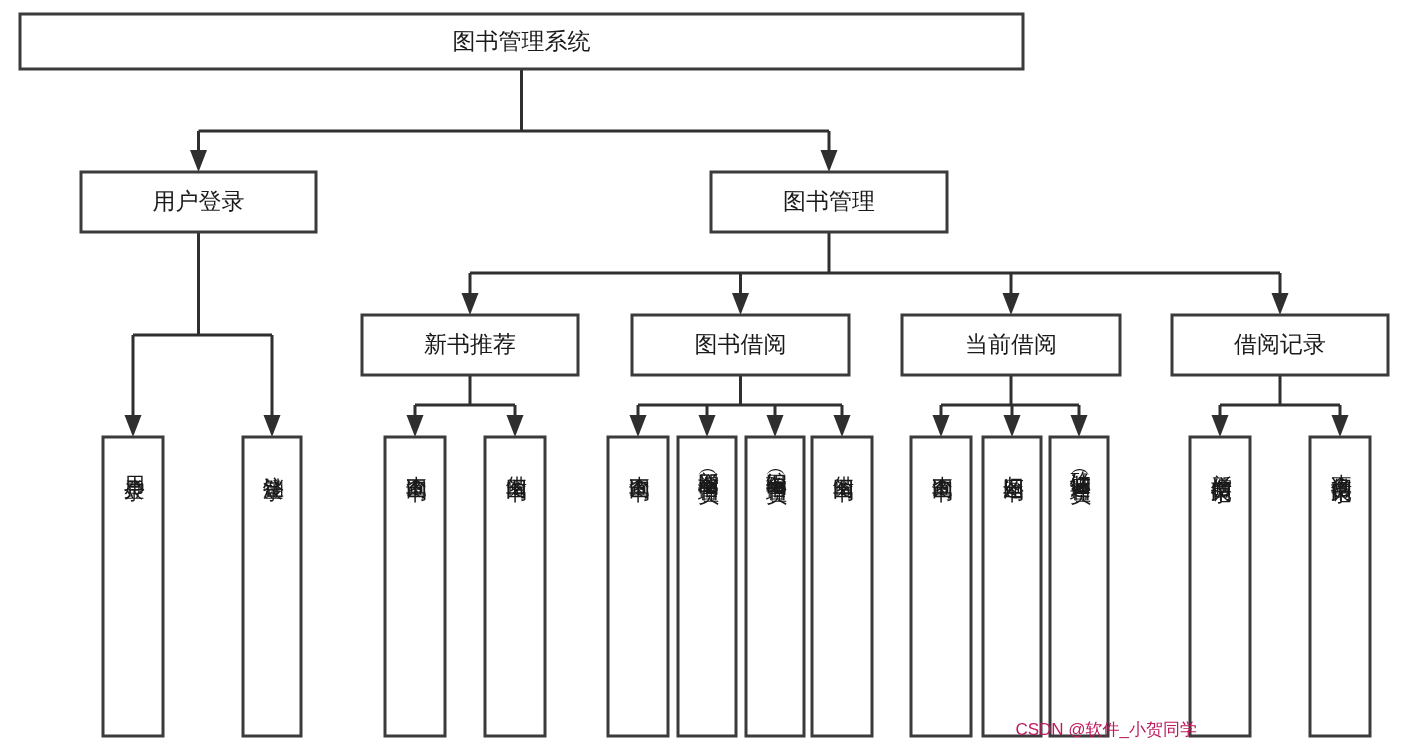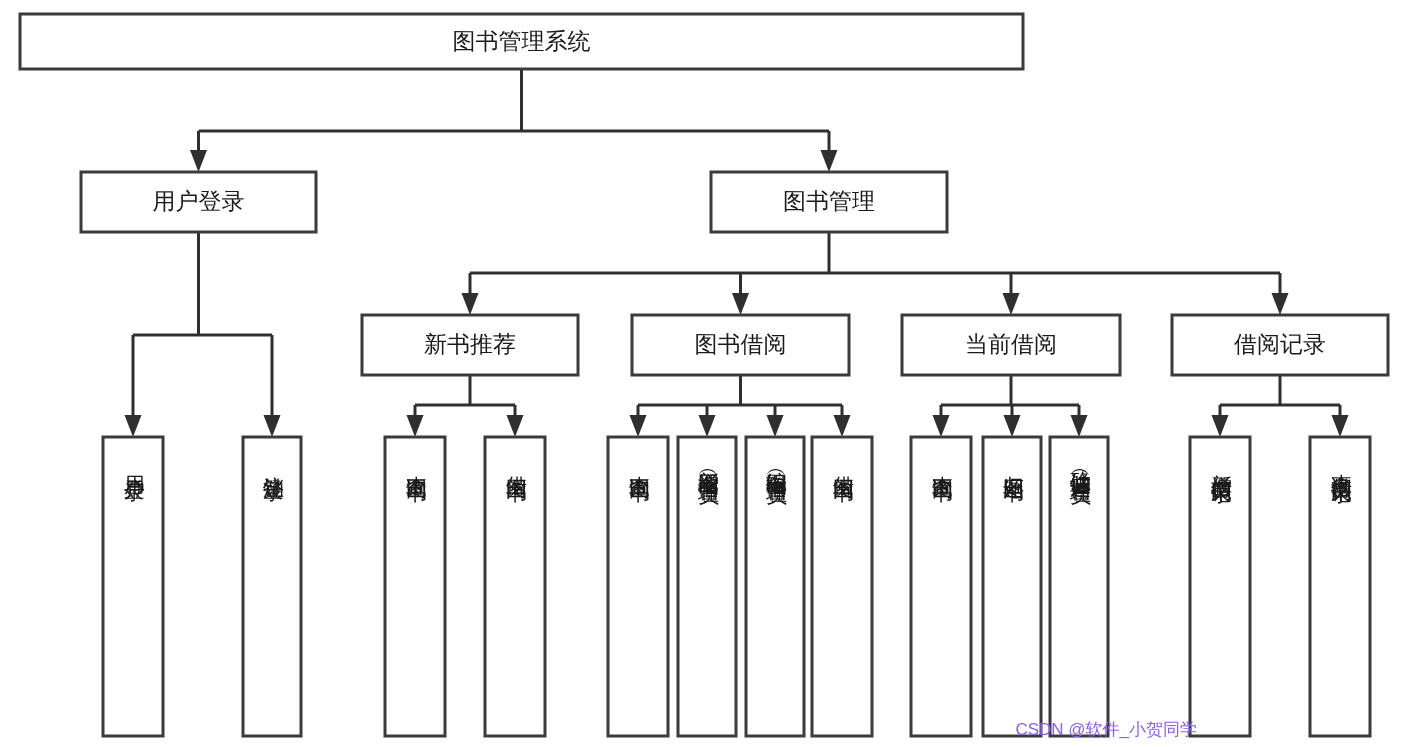--- a/index.html
+++ b/index.html
@@ -56,21 +56,21 @@
     writing-mode: vertical-rl;
     text-orientation: upright;
     letter-spacing: 2px;
   }
   .watermark {
     position: absolute;
     right: 12px;
     bottom: 6px;
     font-family: "Liberation Sans", "DejaVu Sans", sans-serif;
     font-size: 17px;
-    color: #8b5cf6;
+    color: #be185d;
     white-space: nowrap;
     user-select: none;
   }
 </style>
 </head>
 <body>
 
 <div id="diagram-root">
   <svg class="flow" viewBox="0 0 1405 747">
     <g id="edge-layer">

